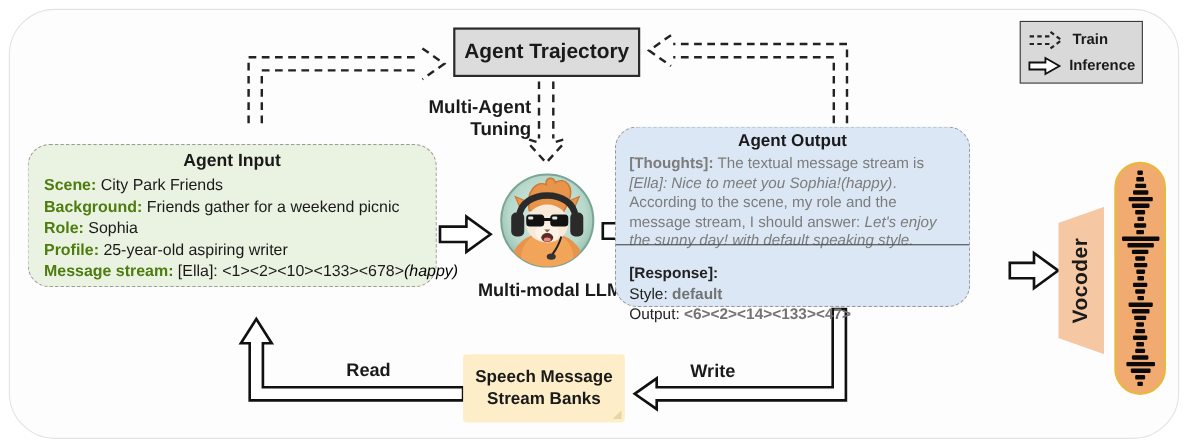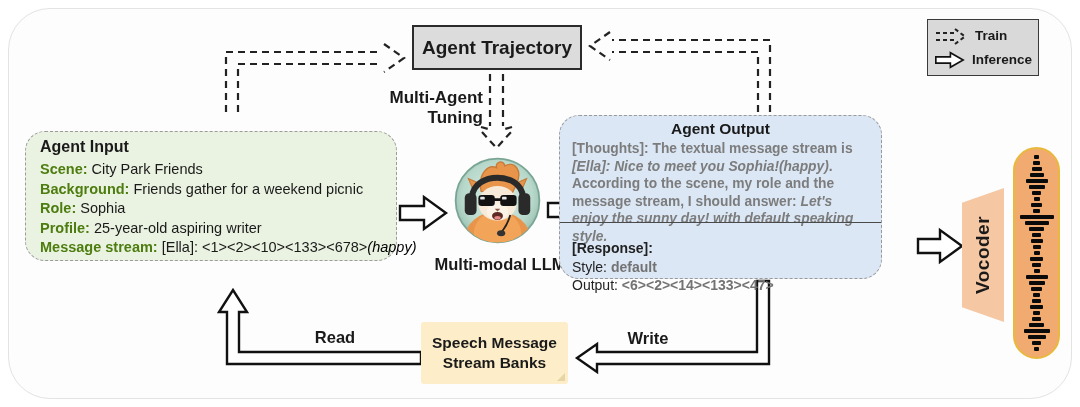--- a/index.html
+++ b/index.html
@@ -6,31 +6,31 @@
   .canvas{position:relative;width:1080px;height:407px;font-family:"Liberation Sans",sans-serif;color:#1a1a1a;overflow:hidden;background:#fff;}
   .frame{position:absolute;left:8px;top:8px;width:1062px;height:389px;border:1.6px solid #e3e3e3;border-radius:42px;background:#fdfdfd;}
   .arrow-layer{position:absolute;left:0;top:0;width:1080px;height:407px;}
 
   .box{position:absolute;box-sizing:border-box;}
   .trajectory{left:412px;top:25px;width:170px;height:45px;background:#dcdcdc;border:2.2px solid #2b2b2b;display:flex;align-items:center;justify-content:center;font-weight:bold;font-size:19px;}
   .legend{left:927px;top:19px;width:112px;height:57px;background:#d9d9d9;border:1.6px solid #3a3a3a;display:flex;flex-direction:column;justify-content:center;gap:4px;padding:2px 6px;}
   .legend-row{display:flex;align-items:center;gap:7px;font-weight:bold;font-size:13.5px;}
 
   .agent-input{left:25px;top:131px;width:372px;height:130px;background:#eaf3e1;border:1.7px dashed #9b9b9b;border-radius:20px;padding:6px 14px 0 14px;}
-  .agent-input .title{text-align:left;font-weight:bold;font-size:16px;margin-bottom:4px;}
+  .agent-input .title{text-align:center;font-weight:bold;font-size:16px;margin-bottom:4px;}
   .irow{font-size:14.5px;line-height:19.5px;white-space:nowrap;}
   .glabel{color:#4d7c0f;font-weight:bold;}
   .hap{font-style:italic;color:#000000;}
 
   .llm-label{left:430px;top:255px;width:140px;text-align:center;font-weight:bold;font-size:16.5px;}
   .llm-avatar{position:absolute;left:452px;top:155px;width:91px;height:91px;}
 
   .agent-output{left:559px;top:115px;width:323px;height:164px;background:#dbe7f5;border:1.7px dashed #999;border-radius:20px;padding:4px 12px 0 12px;}
   .agent-output .title{text-align:center;font-weight:bold;font-size:15.5px;margin-bottom:2px;}
-  .thoughts{font-size:13.8px;line-height:17.6px;color:#7c7c7c;margin:0;font-weight:bold;}
+  .thoughts{font-size:13.8px;line-height:17.6px;color:#7c7c7c;margin:0;}
   .thoughts b{color:#7c7c7c;}
   .odivider{position:absolute;left:0;top:106px;width:100%;height:0;border-top:1.6px solid #4a4a4a;}
   .response{position:absolute;left:12px;top:112px;font-size:14px;line-height:18.5px;color:#222;margin-top:11px;}
   .bluetxt{color:#737373;font-weight:bold;}
 
   .vocoder{left:962px;top:188px;width:42px;height:134px;background:#f5c7a3;clip-path:polygon(0% 11%,100% 0%,100% 100%,0% 89%);display:flex;align-items:center;justify-content:center;}
   .vocoder span{transform:rotate(-90deg);font-weight:bold;font-size:19px;white-space:nowrap;letter-spacing:.5px;}
   .pill{left:1013px;top:147px;width:47px;height:212px;background:#f1aa70;border:2.2px solid #e9b93d;border-radius:24px;display:flex;align-items:center;justify-content:center;}
   .waveform{display:flex;flex-direction:column;align-items:center;gap:2.4px;}
   .wbar{height:3.6px;background:#0a0a0a;border-radius:1px;}

